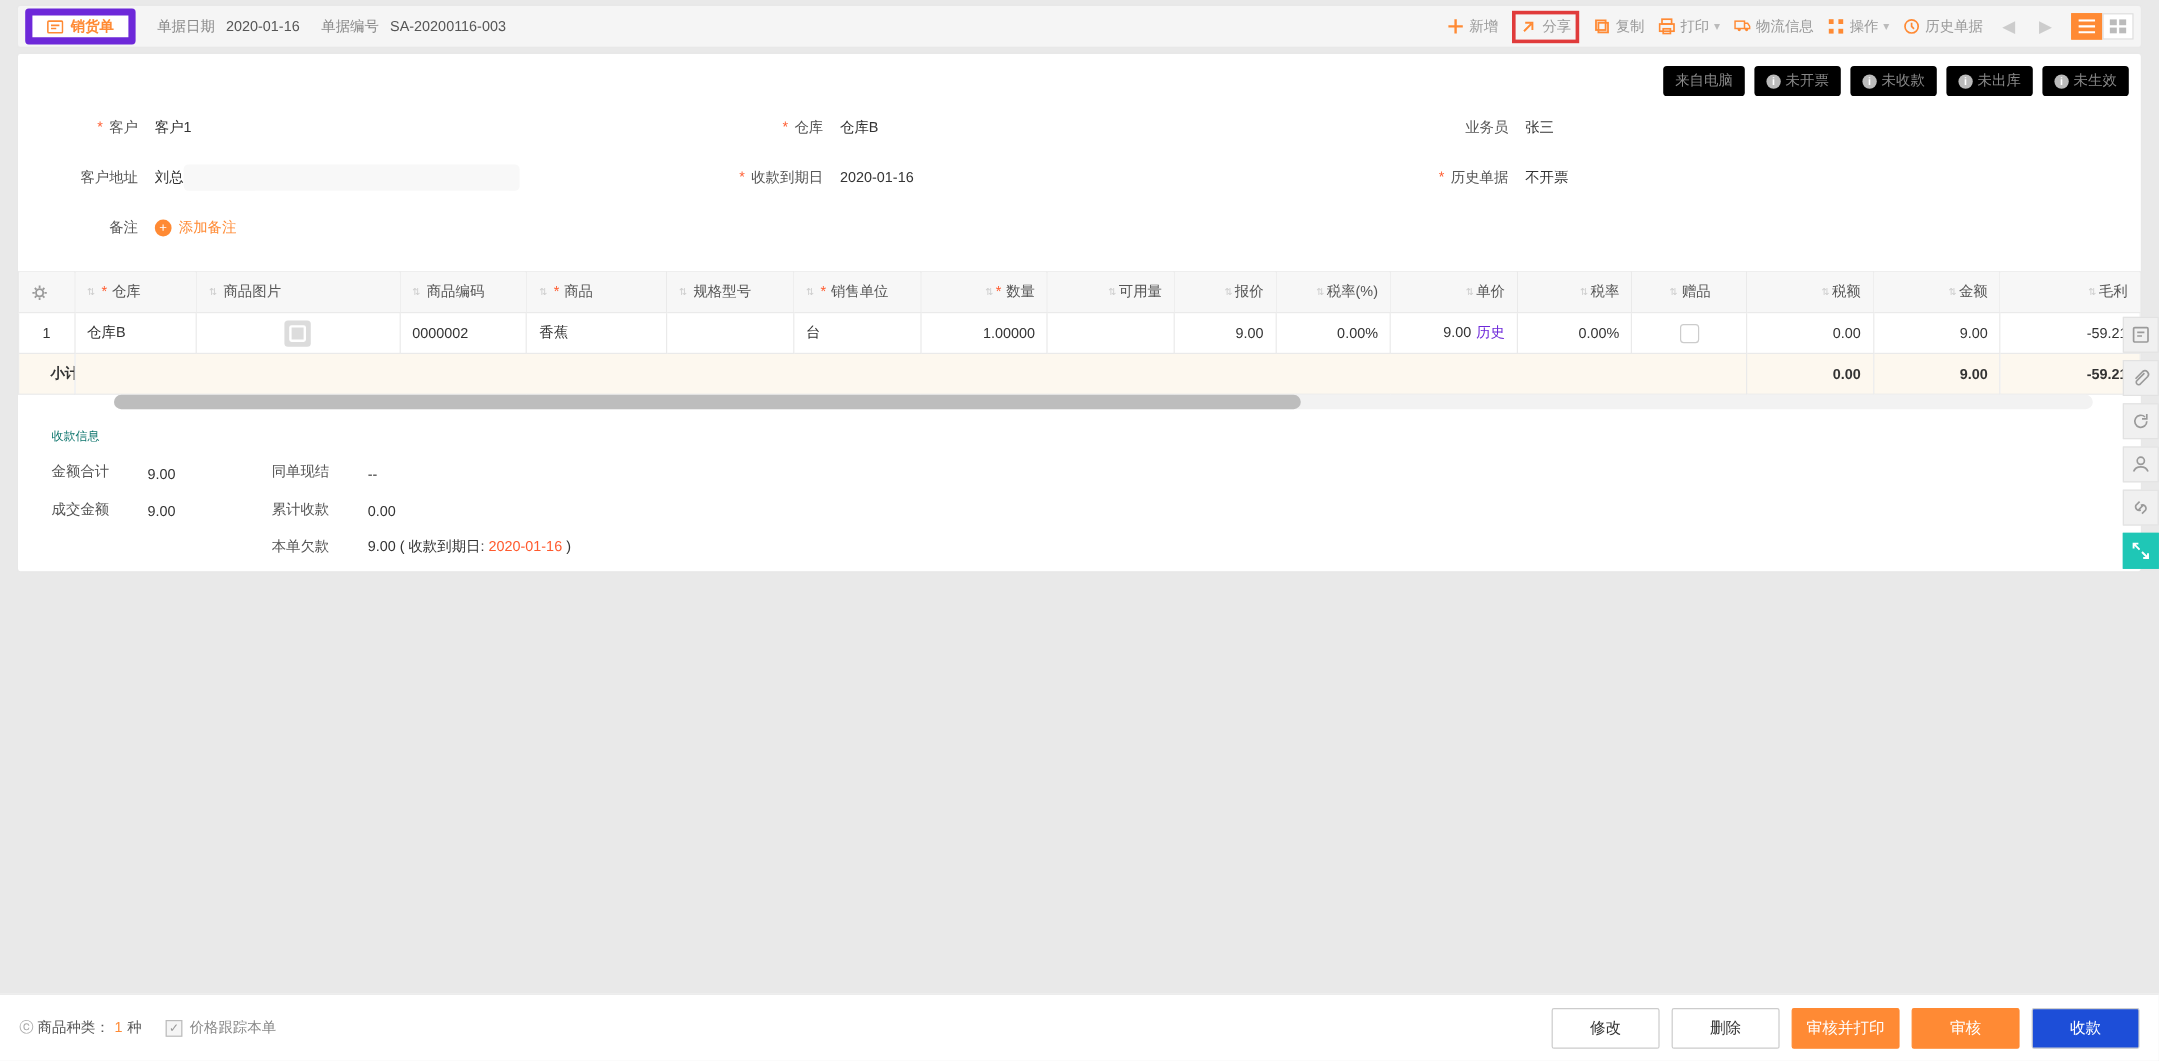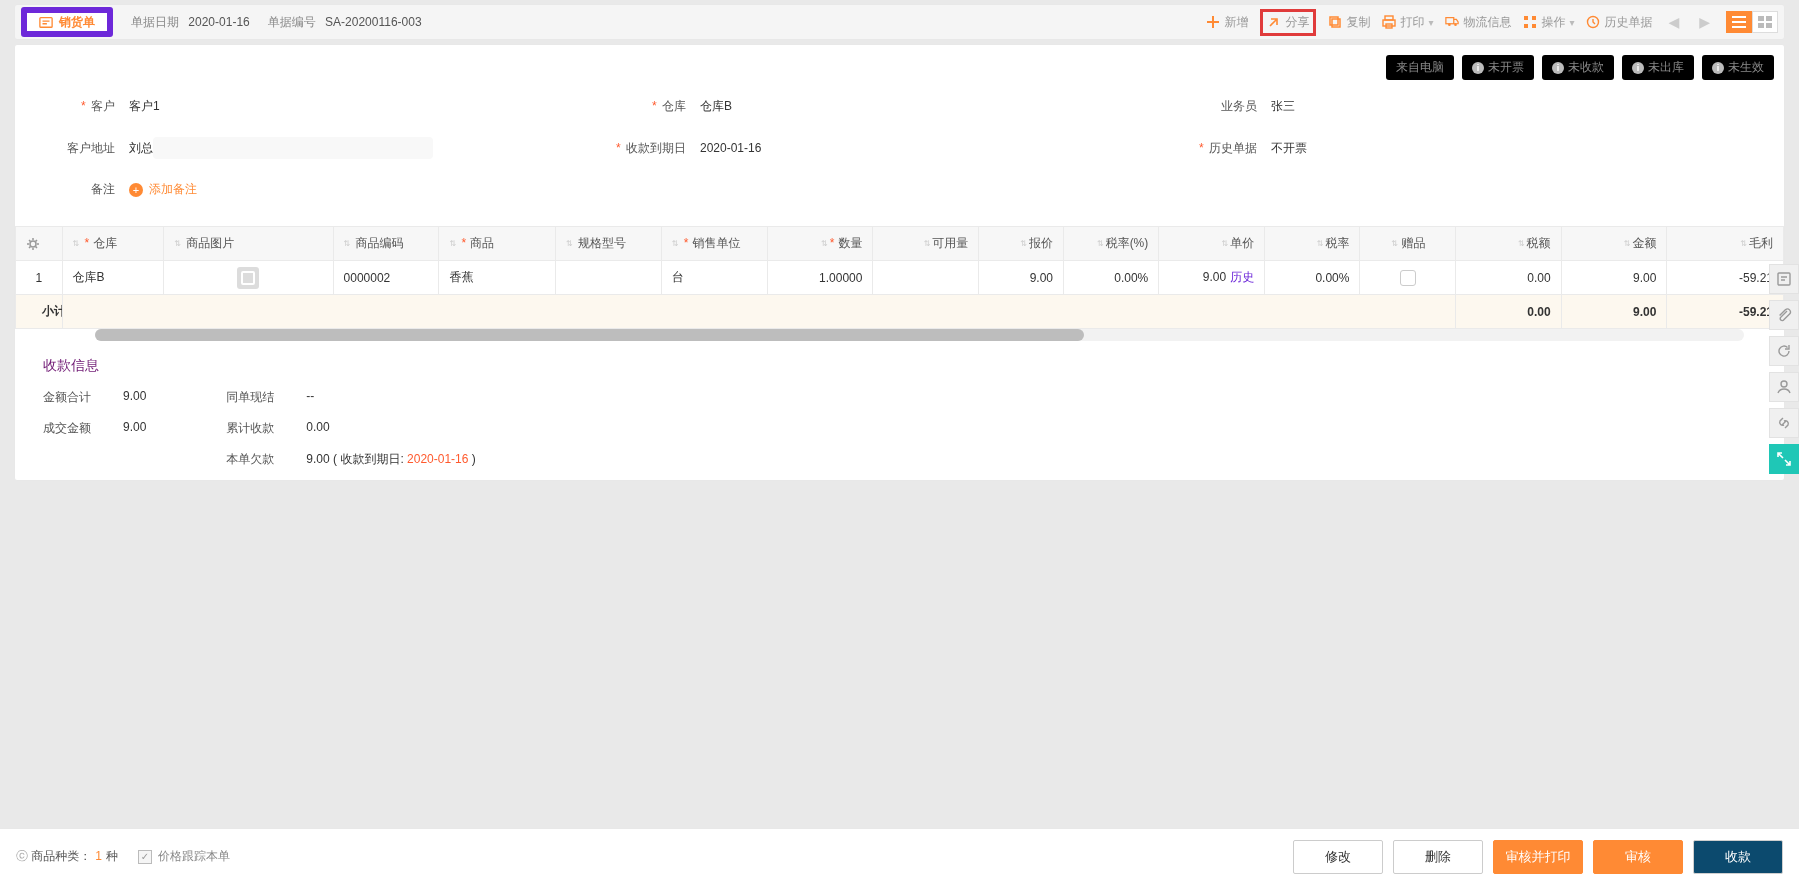--- a/index.html
+++ b/index.html
@@ -50,44 +50,44 @@
   tr.subtotal td{background:#fdf8ef;font-weight:600;padding-left:26px;}
   .hist{color:#6d28d9;margin-left:4px;cursor:pointer;}
   .imgph{display:inline-block;width:22px;height:22px;background:#dcdcdc;border-radius:3px;position:relative;vertical-align:middle;}
   .imgph:after{content:"";position:absolute;inset:4px;border:2px solid #fff;border-radius:2px;}
   .chk{display:inline-block;width:16px;height:16px;border:1px solid #ccc;border-radius:3px;vertical-align:middle;}
 
   .hscroll{height:12px;margin:0 40px 0 80px;background:#f2f2f2;border-radius:6px;position:relative;}
   .hscroll .thumb{position:absolute;left:0;top:0;bottom:0;width:60%;background:#bdbdbd;border-radius:6px;}
 
   .pay-section{padding:16px 28px 0 28px;}
-  .sec-title{font-size:14px;margin-bottom:14px;color:#701a75;}
+  .sec-title{font-size:10px;margin-bottom:14px;color:#0f766e;}
   .pay-grid{display:flex;gap:80px;}
   .pay-col{display:flex;flex-direction:column;gap:14px;}
-  .pay-row{display:flex;align-items:flex-start;}
+  .pay-row{display:flex;align-items:flex-end;}
   .pay-row .plabel{width:70px;color:#555;text-align:left;}
   .pay-row .pval{color:#333;margin-left:10px;}
   .debt{color:#ff5a2e;}
   .debt .due{color:#ff5a2e;}
 
   .side-rail{position:absolute;right:0;top:264px;width:30px;display:flex;flex-direction:column;gap:6px;}
   .rail-btn{width:30px;height:30px;background:#f0f0f0;border:1px solid #e2e2e2;display:flex;align-items:center;justify-content:center;color:#9a9a9a;cursor:pointer;}
   .rail-btn.teal{background:#1fc7b6;border-color:#1fc7b6;color:#fff;}
 
   .footer{position:absolute;left:0;right:0;bottom:0;height:56px;background:#fff;border-top:1px solid #e8e8e8;display:flex;align-items:center;justify-content:space-between;padding:0 16px;}
   .footer-left{color:#777;display:flex;flex-direction:column;gap:2px;}
   .footer-left .line{display:flex;gap:24px;}
   .footer-mid{display:flex;align-items:center;gap:20px;color:#555;}
   .footer-mid .kind .num{color:#ff8a34;margin:0 4px;}
   .footer-mid .cb{display:inline-flex;align-items:center;gap:6px;color:#888;}
   .footer-mid .cb .box{width:14px;height:14px;border:1px solid #bbb;background:#f5f5f5;display:inline-flex;align-items:center;justify-content:center;color:#999;font-size:10px;}
   .footer-right{display:flex;gap:10px;}
   .btn{min-width:90px;height:34px;border:1px solid #ccc;background:#fff;display:flex;align-items:center;justify-content:center;cursor:pointer;border-radius:2px;font-size:13px;}
   .btn.primary{background:#ff8a34;border-color:#ff8a34;color:#fff;}
-  .btn.disabled{background:#0c4a6e;border-color:#cfcfcf;color:#fff;cursor:not-allowed;}
+  .btn.disabled{background:#1d4ed8;border-color:#cfcfcf;color:#fff;cursor:not-allowed;}
 
   svg{display:block;}
 </style>
 </head>
 <body>
 
 <div class="page">
 
   <div class="top-bar">
     <div class="top-left">

